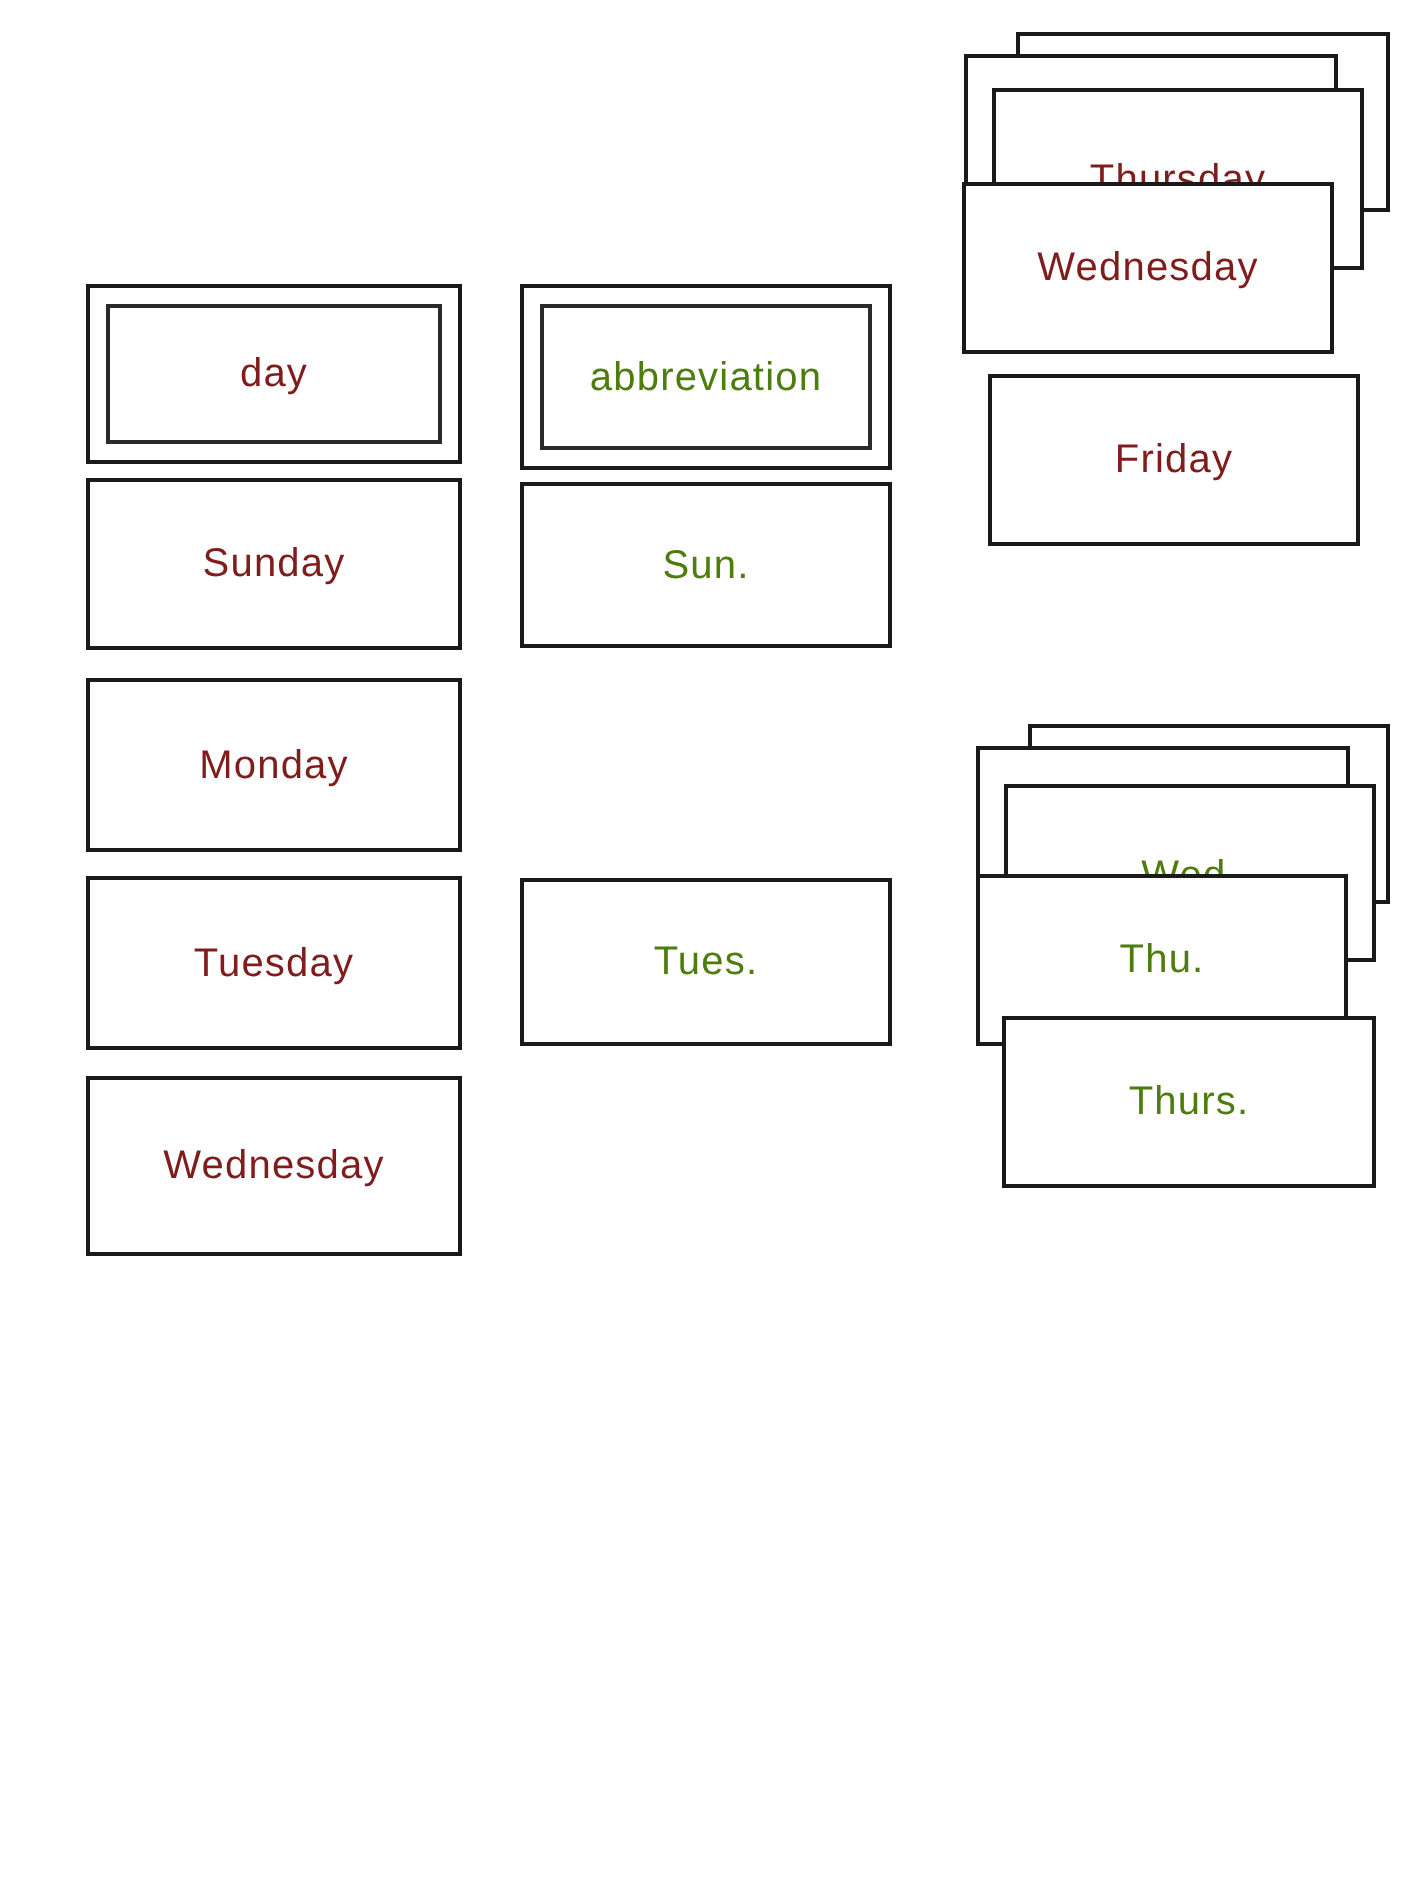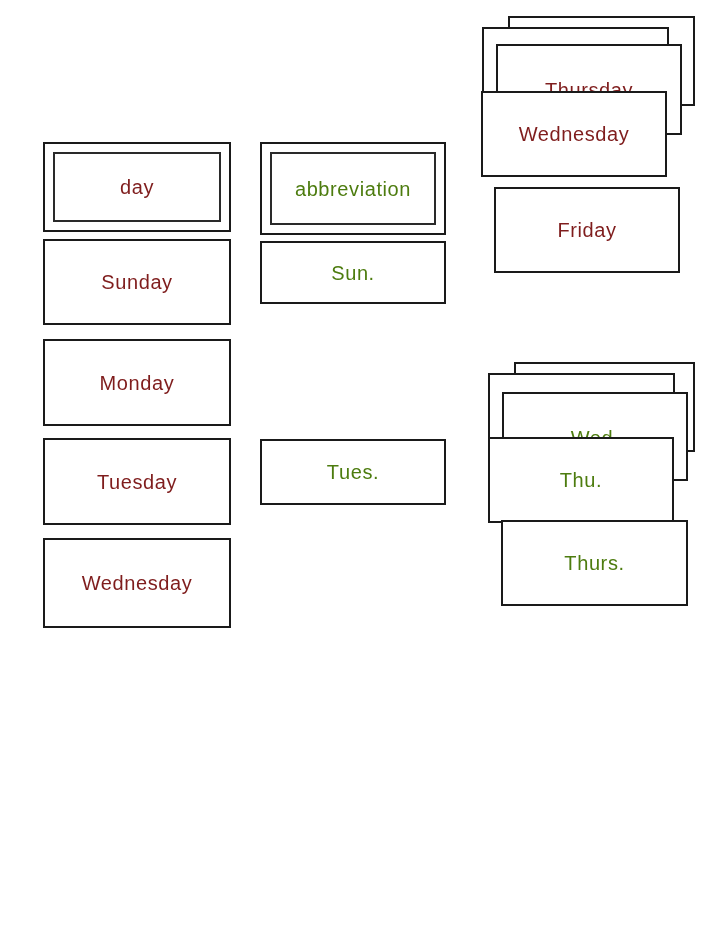--- a/index.html
+++ b/index.html
@@ -111,38 +111,38 @@
 
   <div class="card col-day" style="top:538px; height:90px;">
     <span class="card-label">Wednesday</span>
   </div>
 
   <div class="card header col-abbr" style="top:142px; height:93px;">
     <span class="inner-frame"></span>
     <span class="card-label abbr">abbreviation</span>
   </div>
 
-  <div class="card col-abbr" style="top:241px; height:63px;">
+  <div class="card col-abbr" style="top:241px; height:83px;">
     <span class="card-label abbr">Sun.</span>
   </div>
 
 
-  <div class="card col-abbr" style="top:439px; height:66px;">
+  <div class="card col-abbr" style="top:439px; height:84px;">
     <span class="card-label abbr">Tues.</span>
   </div>
 
   <div class="card blank" style="left:514px; top:362px; width:181px; height:90px;"></div>
 
   <div class="card blank" style="left:488px; top:373px; width:187px; height:90px;"></div>
 
   <div class="card occluded" style="left:502px; top:392px; width:186px; height:89px;">
     <span class="card-label abbr">Wed.</span>
   </div>
 
   <div class="card" style="left:488px; top:437px; width:186px; height:86px;">
     <span class="card-label abbr">Thu.</span>
   </div>
 
-  <div class="card" style="left:501px; top:520px; width:187px; height:86px;">
+  <div class="card" style="left:501px; top:508px; width:187px; height:86px;">
     <span class="card-label abbr">Thurs.</span>
   </div>
 
 </div>
 
 </body></html>

